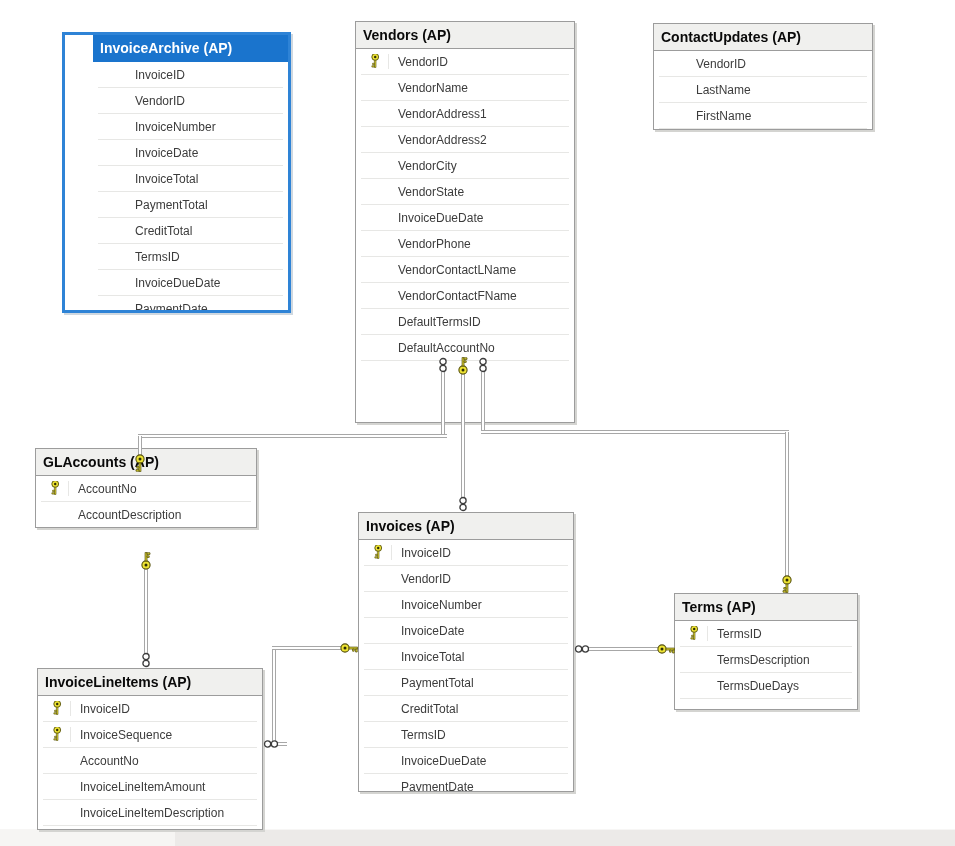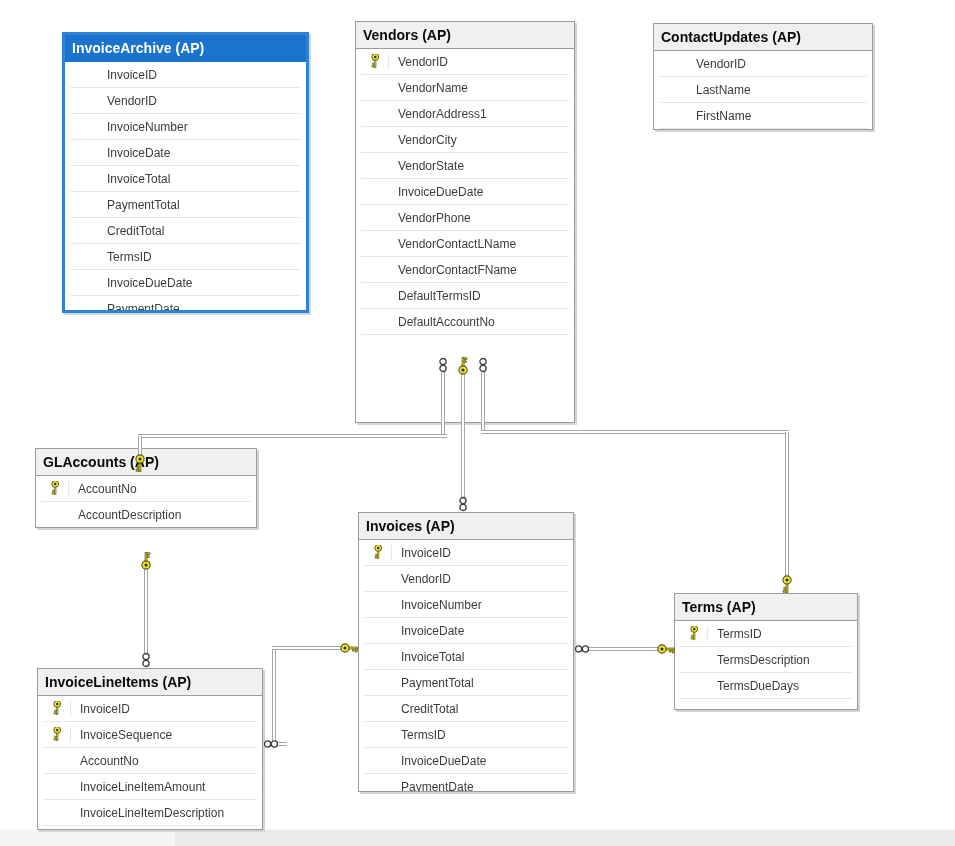--- a/index.html
+++ b/index.html
@@ -25,21 +25,21 @@
            border-top:1px solid #f7f6f5;}
   #hthumb{position:absolute;left:0;top:0;width:175px;height:16px;background:#f6f5f3;}
 </style>
 </head>
 <body>
 
 <div id="canvas">
   <div id="hscroll">
     <div id="hthumb" style="left: 0px; width: 175px;"></div>
   </div>
-<div class="dtable selected" style="left: 62px; top: 32px; width: 247px; height: 281px;">
+<div class="dtable selected" style="left: 62px; top: 32px; width: 229px; height: 281px; padding-left: 28px;">
       <div class="hdr">InvoiceArchive (AP)</div>
       <div class="rows">
         <div class="row">
           <div class="gut"></div>
           <div class="lbl">InvoiceID</div>
         </div>
         <div class="row">
           <div class="gut"></div>
           <div class="lbl">VendorID</div>
         </div>
@@ -93,20 +93,24 @@
           </div>
           <div class="lbl">VendorID</div>
         </div>
         <div class="row">
           <div class="gut"></div>
           <div class="lbl">VendorName</div>
         </div>
         <div class="row">
           <div class="gut"></div>
           <div class="lbl">VendorAddress1</div>
+        </div>
+        <div class="row">
+          <div class="gut"></div>
+          <div class="lbl">VendorAddress2</div>
         </div>
         <div class="row">
           <div class="gut"></div>
           <div class="lbl">VendorCity</div>
         </div>
         <div class="row">
           <div class="gut"></div>
           <div class="lbl">VendorState</div>
         </div>
         <div class="row">

